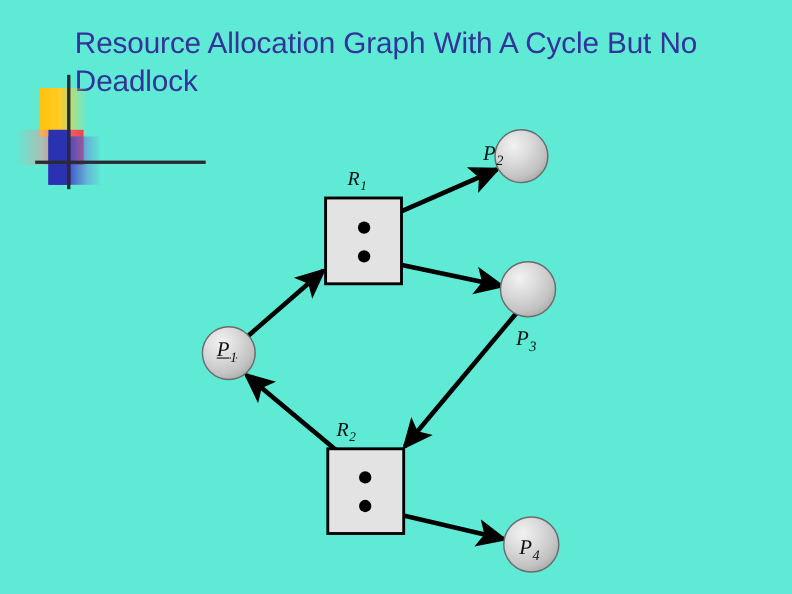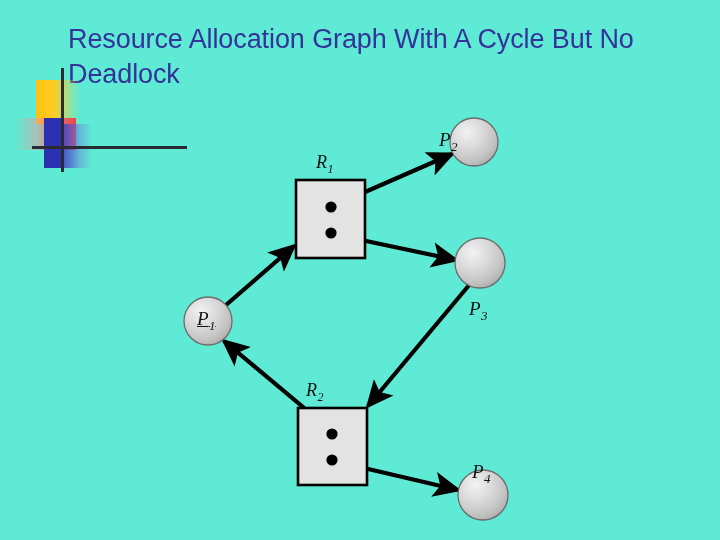--- a/index.html
+++ b/index.html
@@ -174,16 +174,16 @@
         <circle cx="483" cy="495" r="25" fill="url(#nodeGrad)" stroke="#6b6b6b" stroke-width="1.3"></circle>
       </g>
   </svg>
 
   <div id="label-layer">
       <div class="res-label" style="left: 316px; top: 152px;"><span>R</span><span class="sub">1</span></div>
       <div class="res-label" style="left: 306px; top: 380px;"><span>R</span><span class="sub">2</span></div>
       <div class="node-label" style="left: 197px; top: 308px; text-decoration: underline;"><span>P</span><span class="sub">1</span></div>
       <div class="node-label" style="left: 439px; top: 129px;"><span>P</span><span class="sub">2</span></div>
       <div class="node-label" style="left: 469px; top: 250px; margin-top: 48px;"><span>P</span><span class="sub">3</span></div>
-      <div class="node-label" style="left: 472px; top: 461px;"><span>P</span><span class="sub">4</span></div>
+      <div class="node-label" style="left: 472px; top: 488px;"><span>P</span><span class="sub">4</span></div>
     </div>
 
 </div>
 
 </body></html>

